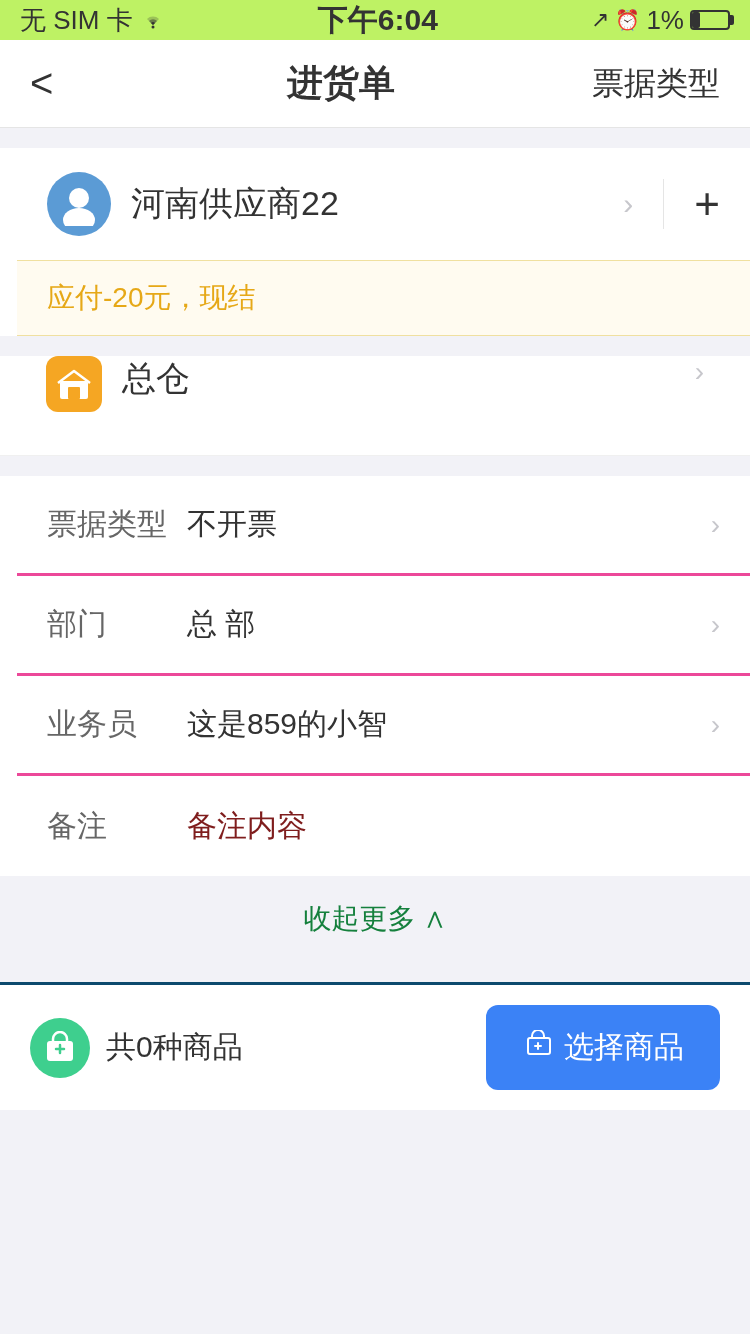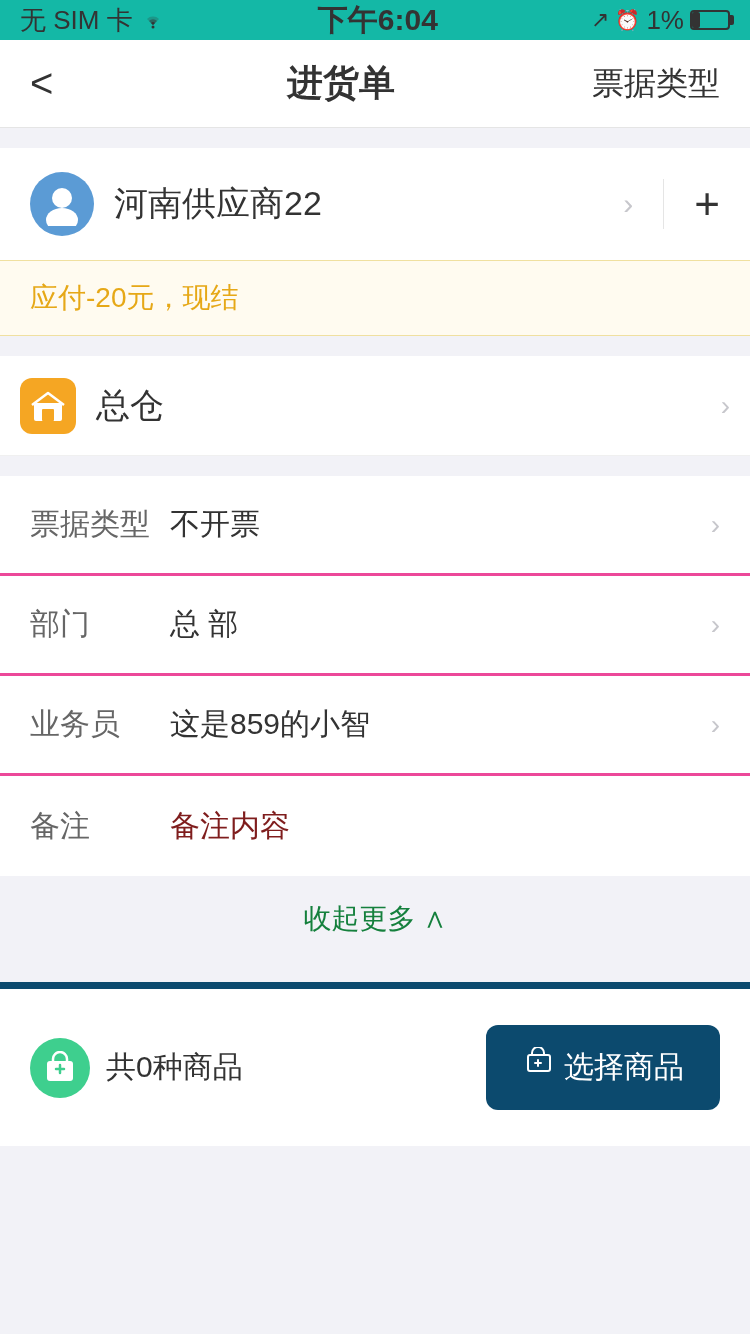--- a/index.html
+++ b/index.html
@@ -10,21 +10,21 @@
       font-family: -apple-system, "PingFang SC", "Helvetica Neue", Arial, sans-serif;
       background: #f2f2f7;
       font-size: 32px;
       color: #333;
     }
 
     
     .status-bar {
       width: 100%;
       height: 40px;
-      background: #14b8a6;
+      background: #bef264;
       display: flex;
       align-items: center;
       justify-content: space-between;
       padding: 2px 20px;
       font-size: 26px;
       color: #333;
     }
     .status-left { display: flex; align-items: center; gap: 8px; }
     .status-center { font-size: 30px; font-weight: 600; }
     .status-right { display: flex; align-items: center; gap: 6px; font-size: 26px; }
@@ -78,20 +78,21 @@
     .nav-action {
       font-size: 32px;
       color: #333;
       cursor: pointer;
     }
 
     
     .card-section {
       background: #fff;
       margin: 0;
+      padding-left: 17px;
     }
 
     
     .supplier-row {
       display: flex;
       align-items: center;
       padding: 24px 30px;
       background: #fff;
       border-bottom: none;
     }
@@ -186,22 +187,21 @@
       color: #7f1d1d;
     }
     .form-chevron {
       color: #c7c7cc;
       font-size: 28px;
     }
 
     
     .warehouse-row {
       display: flex;
-      align-items: center;
-      padding: 0 20px;
+      padding: 0 46px;
       height: 100px;
       background: #fff;
       border-bottom: 1px solid #f0f0f0;
     }
 
     
     .collapse-row {
       display: flex;
       align-items: center;
       justify-content: center;
@@ -210,23 +210,23 @@
       font-size: 28px;
       color: #15803d;
       cursor: pointer;
     }
 
     
     .bottom-bar {
       display: flex;
       align-items: center;
       justify-content: space-between;
-      padding: 36px 30px;
-      background: #fff;
-      border-top: 7px solid #0c4a6e;
+      padding: 20px 30px;
+      background: #fff;
+      border-top: 3px solid #0c4a6e;
       margin-top: 20px;
       gap: 20px;
     }
     .product-count {
       display: flex;
       align-items: center;
       gap: 16px;
     }
     .product-icon {
       width: 60px;
@@ -237,26 +237,27 @@
       align-items: center;
       justify-content: center;
       font-size: 30px;
       color: #fff;
     }
     .count-text {
       font-size: 30px;
       color: #333;
     }
     .select-btn {
-      background: #0c4a6e;
+      background: #3b82f6;
       color: #fff;
       font-size: 30px;
       padding: 22px 36px;
       border-radius: 12px;
       display: flex;
+      align-items: center;
       gap: 10px;
       cursor: pointer;
       border: none;
     }
     .select-btn-icon {
       font-size: 28px;
     }
   </style>
 </head>
 <body>

